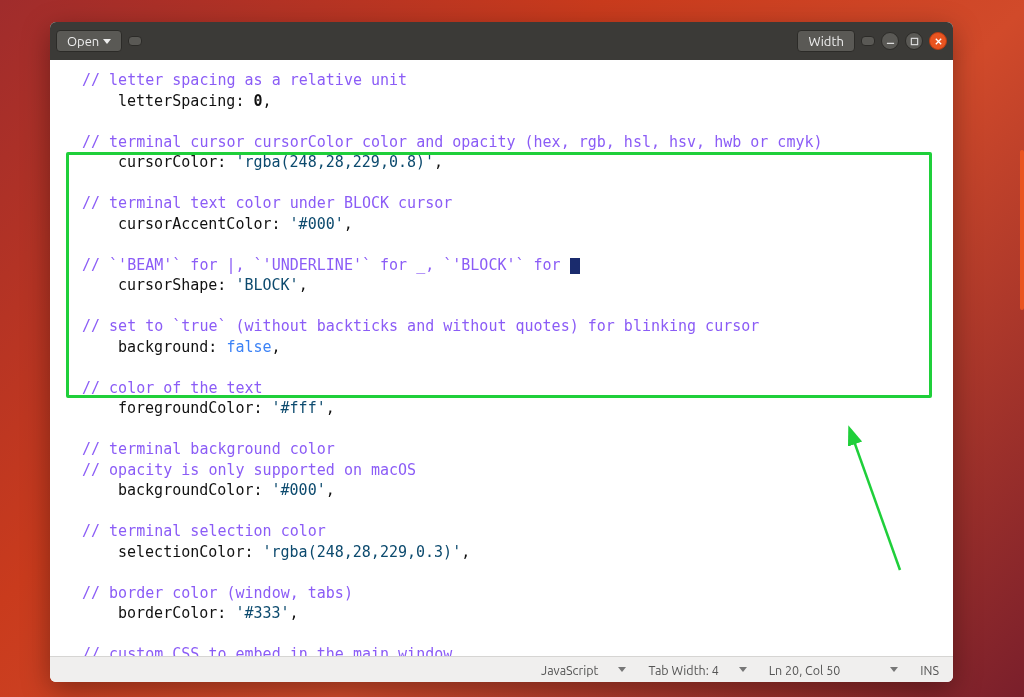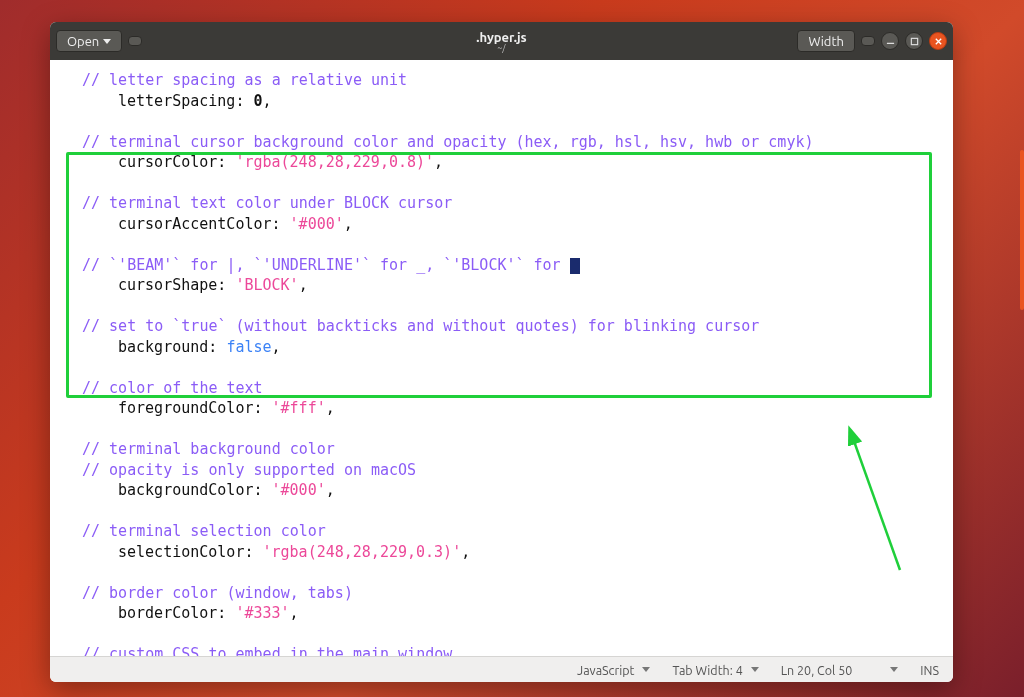--- a/index.html
+++ b/index.html
@@ -60,21 +60,21 @@
   pre.code {
     font-family: "DejaVu Sans Mono","Menlo","Consolas",monospace;
     font-size: 15px;
     line-height: 20.5px;
     white-space: pre;
     padding: 10px 0 0 32px;
     color: #111;
   }
   .c  { color:#8b5cf6; }        
   .k  { color:#111;margin-left:36px; }           
-  .s  { color:#ec4899; }        
+  .s  { color:#0c4a6e; }        
   .n  { color:#111; font-weight:600; } 
   .kw { color:#3b82f6; }        
   .p  { color:#111; }           
   .bl { display:inline-block; width:10px; height:16px; background:#1a2b6d; vertical-align:text-bottom; }
 
   .hilite {
     position:absolute;
     border:3px solid #1fcf3a;
     border-radius:2px;
     pointer-events:none;
@@ -89,21 +89,21 @@
     background:#f0efee;
     border-top:1px solid #d6d5d3;
     display:flex;
     align-items:center;
     justify-content:flex-end;
     gap:22px;
     padding:0 14px;
     font-size:12.5px;
     color:#555;
   }
-  .sb-item { display:flex; align-items:center; gap:8px; cursor:pointer;}
+  .sb-item { display:flex; align-items:center; gap:20px; cursor:pointer;}
   .sb-caret { width:0;height:0;border-left:4px solid transparent;border-right:4px solid transparent;border-top:5px solid #777; }
 
   .scrollhint {
     position:absolute;
     right:0; top:150px;
     width:4px; height:160px;
     background:#e95420;
     border-radius:2px;
   }
 </style>
@@ -120,24 +120,20 @@
         <span>Open</span>
         <span class="caret-down"></span>
       </div>
       <div class="btn square">
         <svg viewBox="0 0 16 16">
             <rect x="3" y="2" width="8" height="12" fill="none" stroke="#eee" stroke-width="1.5"></rect>
             <rect x="6" y="0" width="8" height="12" fill="#3b3a37" stroke="#eee" stroke-width="1.5"></rect>
           </svg>
       </div>
     </div>
-    <div class="tb-center">
-      <div class="tb-title">.hyper.js</div>
-      <div class="tb-sub">~/</div>
-    </div>
     <div class="tb-right">
       <div class="btn">
         <span>Width</span>
       </div>
       <div class="btn square">
         <svg viewBox="0 0 16 16">
             <path d="M2 4h12M2 8h12M2 12h12" stroke="#eee" stroke-width="1.8"></path>
           </svg>
       </div>
       <div class="winbtn">
@@ -155,21 +151,21 @@
             <path d="M2 2l6 6M8 2l-6 6" stroke="#fff" stroke-width="1.5"></path>
           </svg>
       </div>
     </div>
   </div>
 
   <div class="editor">
 <pre class="code"><span class="c">// letter spacing as a relative unit</span>
 <span class="k">letterSpacing</span><span class="p">: </span><span class="n">0</span><span class="p">,</span>
 
-<span class="c">// terminal cursor background color and opacity (hex, rgb, hsl, hsv, hwb or cmyk)</span>
+<span class="c">// terminal cursor cursorColor color and opacity (hex, rgb, hsl, hsv, hwb or cmyk)</span>
 <span class="k">cursorColor</span><span class="p">: </span><span class="s">'rgba(248,28,229,0.8)'</span><span class="p">,</span>
 
 <span class="c">// terminal text color under BLOCK cursor</span>
 <span class="k">cursorAccentColor</span><span class="p">: </span><span class="s">'#000'</span><span class="p">,</span>
 
 <span class="c">// `'BEAM'` for |, `'UNDERLINE'` for _, `'BLOCK'` for </span><span class="bl"></span>
 <span class="k">cursorShape</span><span class="p">: </span><span class="s">'BLOCK'</span><span class="p">,</span>
 
 <span class="c">// set to `true` (without backticks and without quotes) for blinking cursor</span>
 <span class="k">background</span><span class="p">: </span><span class="kw">false</span><span class="p">,</span>

